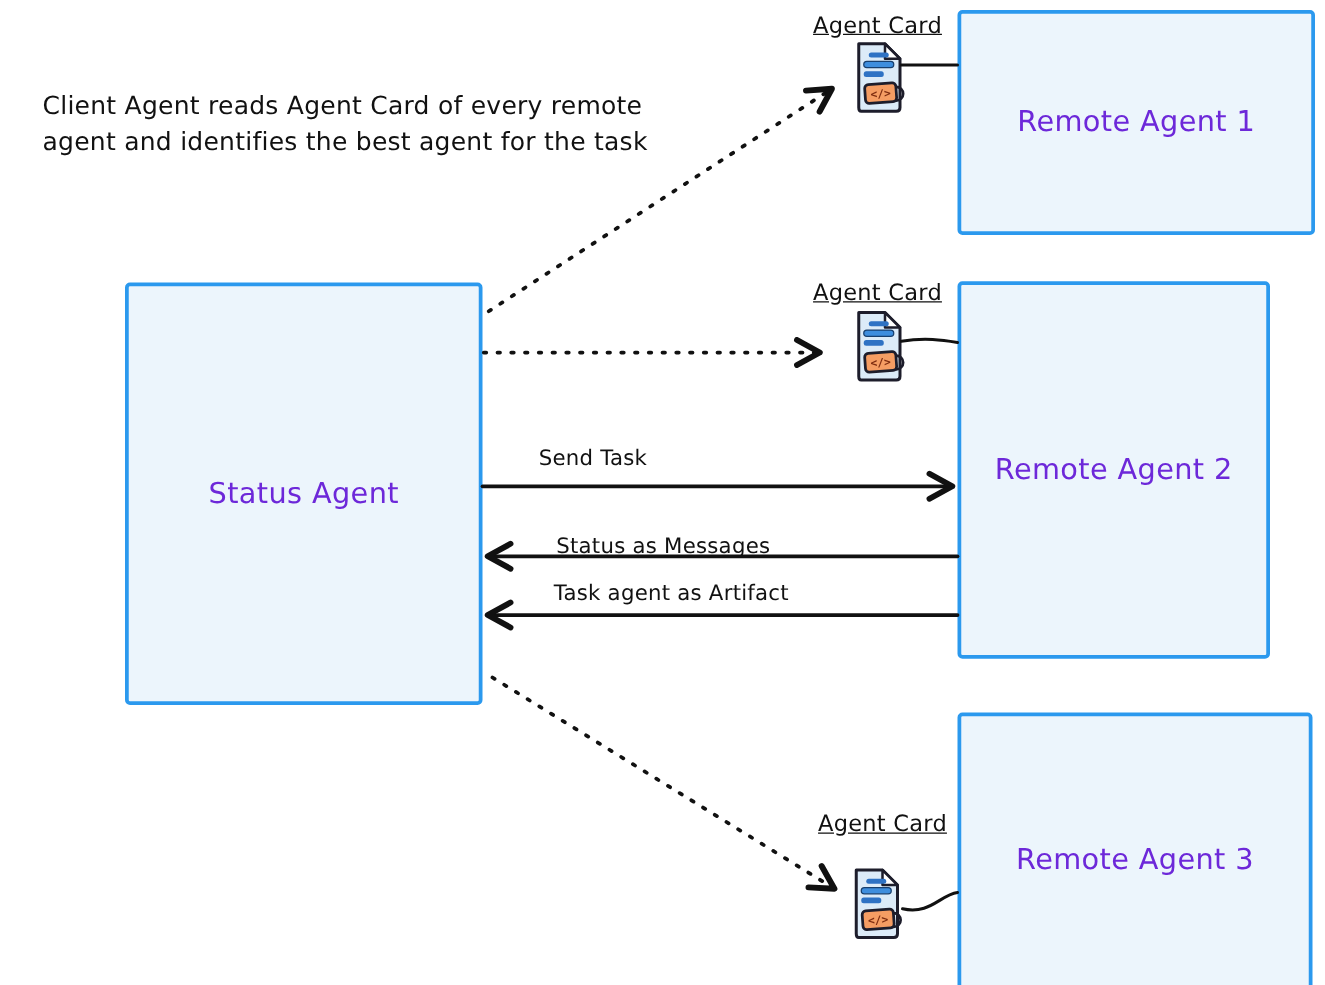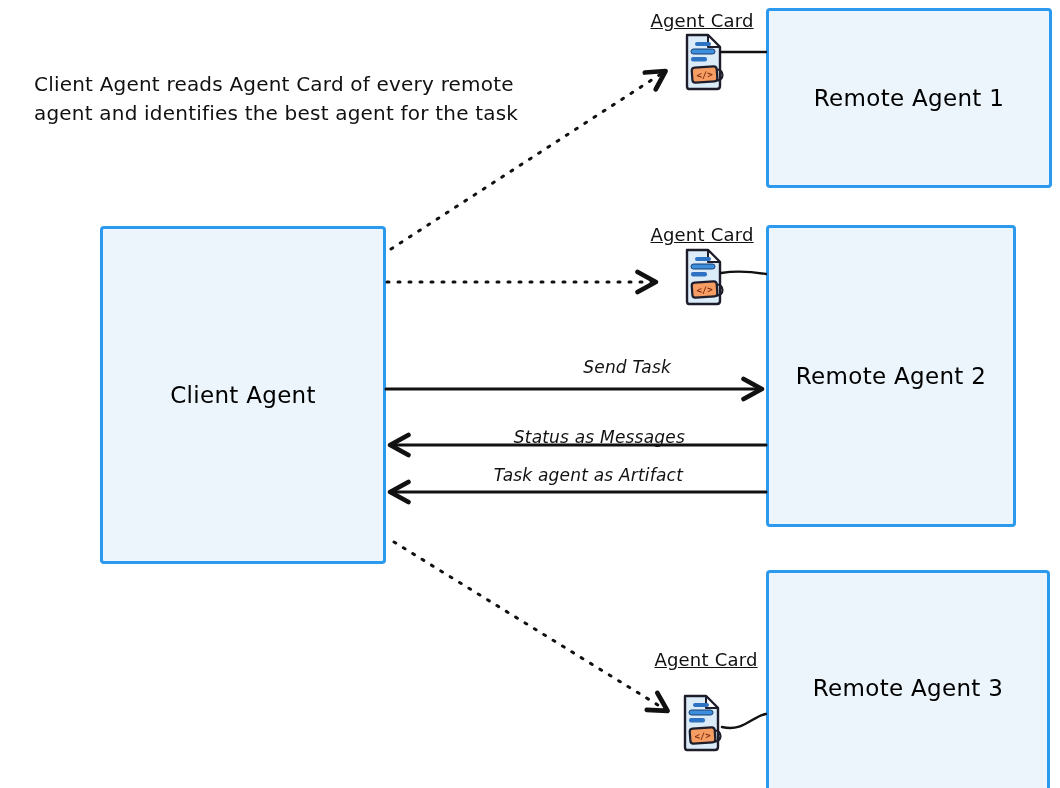--- a/index.html
+++ b/index.html
@@ -33,21 +33,21 @@
     border: 3px solid #2b99ee;
     border-radius: 4px;
     display: flex;
     align-items: center;
     justify-content: center;
     box-sizing: border-box;
     z-index: 2;
   }
   .box .box-label {
     font-size: 23px;
-    color: #000000;
+    color: #6d28d9;
     letter-spacing: 0.3px;
   }
   .client-box   { left: 100px; top: 226px; width: 286px; height: 338px; }
   .remote-box-1 { left: 766px; top: 8px;   width: 286px; height: 180px; }
   .remote-box-2 { left: 766px; top: 225px; width: 250px; height: 302px; }
   .remote-box-3 { left: 766px; top: 570px; width: 284px; height: 236px; }
 
   .card-label {
     position: absolute;
     font-size: 18px;
@@ -69,25 +69,24 @@
     z-index: 3;
   }
   .card-icon-1 { left: 681px; top: 32px; }
   .card-icon-2 { left: 681px; top: 247px; }
   .card-icon-3 { left: 679px; top: 693px; }
 
   .msg-label {
     position: absolute;
     font-size: 17px;
     color: #111111;
-    text-align: right;
+    text-align: left;
     width: 240px;
     z-index: 3;
     letter-spacing: 0.2px;
-    font-style: italic;
   }
   .msg-label-1 { left: 431px; top: 357px; }
   .msg-label-2 { left: 445px; top: 417px; margin-top: 10px; }
   .msg-label-3 { left: 443px; top: 465px; }
 
   .overlay {
     position: absolute;
     left: 0;
     top: 0;
     z-index: 4;
@@ -98,21 +97,21 @@
 <body>
 
 <div class="canvas">
 
   <div class="note">
     <div>Client Agent reads Agent Card of every remote</div>
     <div>agent and identifies the best agent for the task</div>
   </div>
 
   <div class="box client-box">
-    <span class="box-label">Client Agent</span>
+    <span class="box-label">Status Agent</span>
   </div>
   <div class="box remote-box-1">
     <span class="box-label">Remote Agent 1</span>
   </div>
   <div class="box remote-box-2">
     <span class="box-label">Remote Agent 2</span>
   </div>
   <div class="box remote-box-3">
     <span class="box-label">Remote Agent 3</span>
   </div>

